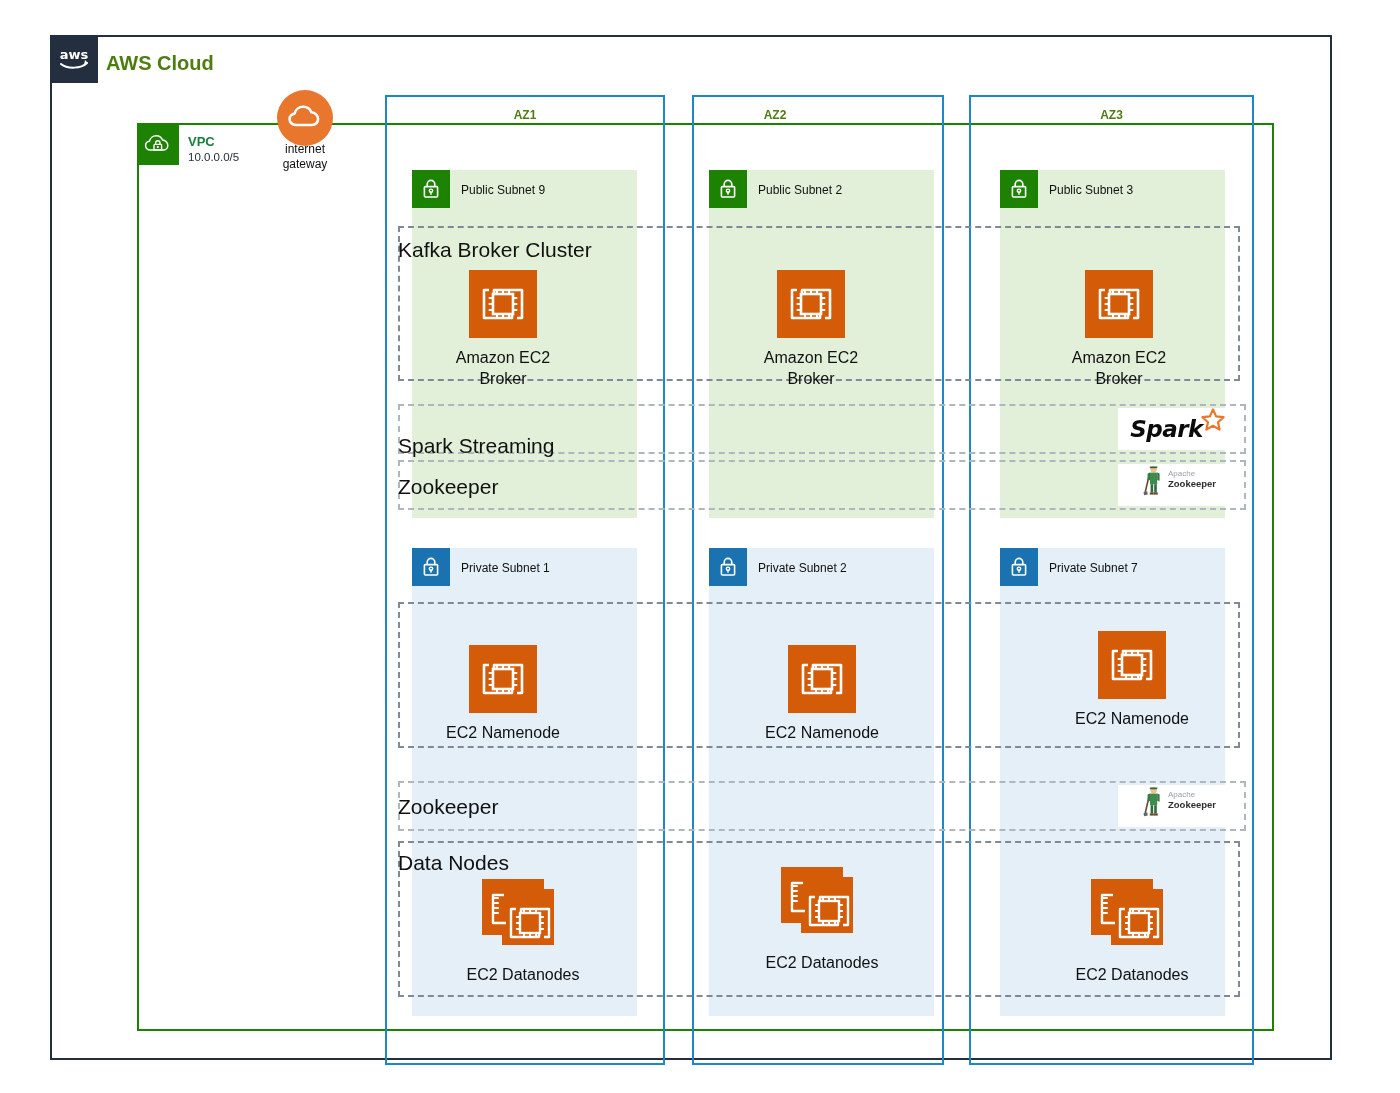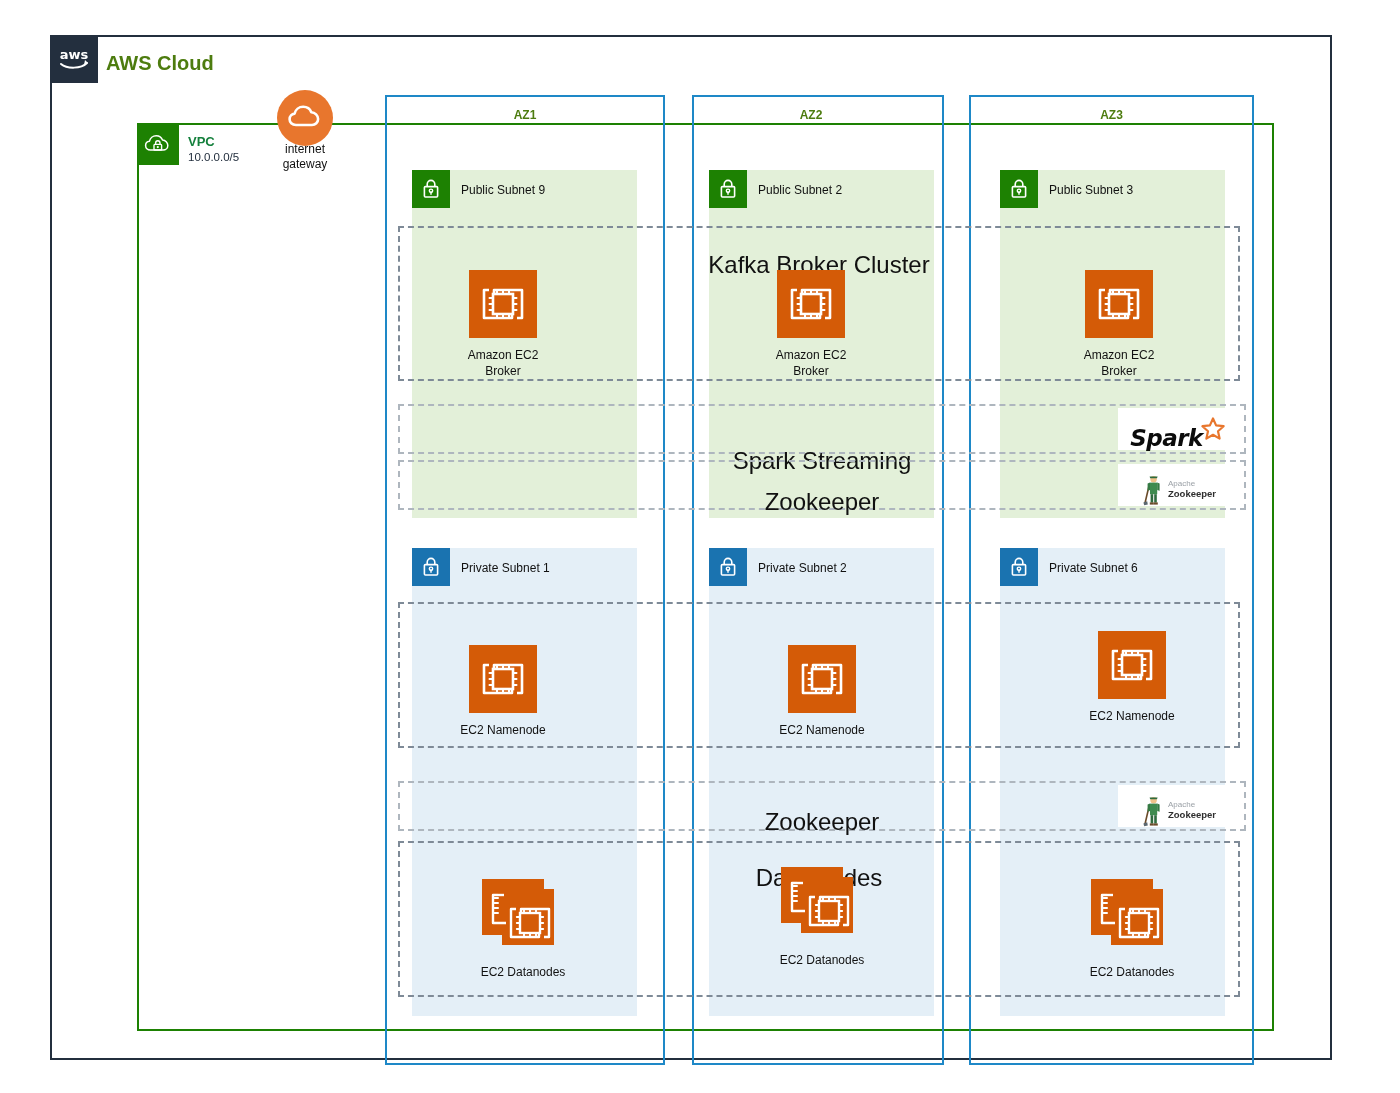--- a/index.html
+++ b/index.html
@@ -30,44 +30,44 @@
   .igw-label{position:absolute;left:253px;top:142px;width:104px;text-align:center;
              font-size:12px;color:#111;line-height:1.25;}
 
   
   .az{position:absolute;top:95px;height:970px;border:2px solid #1E88C7;box-sizing:border-box;background:transparent;}
   .az1{left:385px;width:280px;}
   .az2{left:692px;width:252px;}
   .az3{left:969px;width:285px;}
   .az-label{position:absolute;top:108px;font-size:12px;font-weight:bold;color:#4d7c0f;text-align:center;}
   .az1-label{left:385px;width:280px;}
-  .az2-label{left:705px;width:212px;}
+  .az2-label{left:669px;width:212px;}
   .az3-label{left:969px;width:285px;}
 
   
   .subnet{position:absolute;box-sizing:border-box;}
   .subnet.public{background:#E3F0D9;}
   .subnet.private{background:#E4EFF7;}
   .subnet-badge{position:absolute;width:38px;height:38px;display:flex;align-items:center;justify-content:center;}
   .subnet-badge.public{background:#1D8102;}
   .subnet-badge.private{background:#1A73B0;}
   .subnet-name{position:absolute;font-size:12px;color:#111;white-space:nowrap;}
 
   
   .group{position:absolute;border:2px dashed #7E8A97;box-sizing:border-box;background:transparent;}
   .group-light{position:absolute;border:2px dashed #AEB6BE;box-sizing:border-box;background:transparent;}
-  .band-title{position:absolute;font-size:24px;color:#111;text-align:center;white-space:nowrap;margin-top:13px;}
+  .band-title{position:absolute;font-size:21px;color:#111;text-align:left;white-space:nowrap;}
 
   
   .svc{position:absolute;text-align:center;}
   .svc .ico{display:block;margin:0 auto;}
-  .svc .cap{display:block;margin-top:6px;font-size:12px;color:#111;line-height:1.25;white-space:nowrap;}
-
-  
-  .logo-tile{position:absolute;background:#ffffff;display:flex;align-items:flex-end;justify-content:center;}
+  .svc .cap{display:block;margin-top:6px;font-size:16px;color:#111;line-height:1.25;white-space:nowrap;}
+
+  
+  .logo-tile{position:absolute;background:#ffffff;display:flex;align-items:flex-start;justify-content:center;}
   .spark-wrap{display:flex;align-items:flex-end;}
   .spark-word{font-family:"DejaVu Sans",sans-serif;font-size:23px;font-weight:bold;
               font-style:italic;color:#0B0B0B;letter-spacing:-0.5px;line-height:1;}
   .zk-wrap{display:flex;align-items:center;gap:4px;}
   .zk-text{line-height:1.1;}
   .zk-apache{font-size:8px;color:#9AA0A6;}
   .zk-name{font-size:9.5px;font-weight:bold;color:#2E2E2E;}
 </style>
 </head>
 <body>
@@ -297,21 +297,21 @@
   <div class="subnet-name" style="left:758px;top:561px;">Private Subnet 2</div>
 
   <div class="subnet-badge private" style="left:1000px;top:548px;">
     <svg width="20" height="22" viewBox="0 0 20 22">
       <rect x="3.4" y="8.6" width="13.2" height="10.4" rx="1" fill="none" stroke="#ffffff" stroke-width="1.6"></rect>
       <path d="M6.2 8.6 V6.2 a3.8 3.8 0 0 1 7.6 0 V8.6" fill="none" stroke="#ffffff" stroke-width="1.6"></path>
       <circle cx="10" cy="12.8" r="1.7" fill="none" stroke="#ffffff" stroke-width="1.4"></circle>
       <path d="M10 13.8 V16.3" stroke="#ffffff" stroke-width="1.4" stroke-linecap="round"></path>
     </svg>
   </div>
-  <div class="subnet-name" style="left:1049px;top:561px;">Private Subnet 6</div>
+  <div class="subnet-name" style="left:1049px;top:561px;">Private Subnet 7</div>
 
   <div class="group" style="left:398px;top:602px;width:842px;height:146px;"></div>
 
   <div class="svc" style="left:443px;top:645px;width:120px;">
     <span class="ico">
       <svg width="68" height="68" viewBox="0 0 68 68">
         <rect width="68" height="68" fill="#D45B07"></rect>
         <path d="M20 20 H15 V48 H43 V43" fill="none" stroke="#ffffff" stroke-width="2.6" stroke-linejoin="round"></path>
         <path d="M48 48 H53 V20 H25 V25" fill="none" stroke="#ffffff" stroke-width="2.6" stroke-linejoin="round"></path>
         <rect x="24" y="24" width="20" height="20" fill="none" stroke="#ffffff" stroke-width="2.6"></rect>

